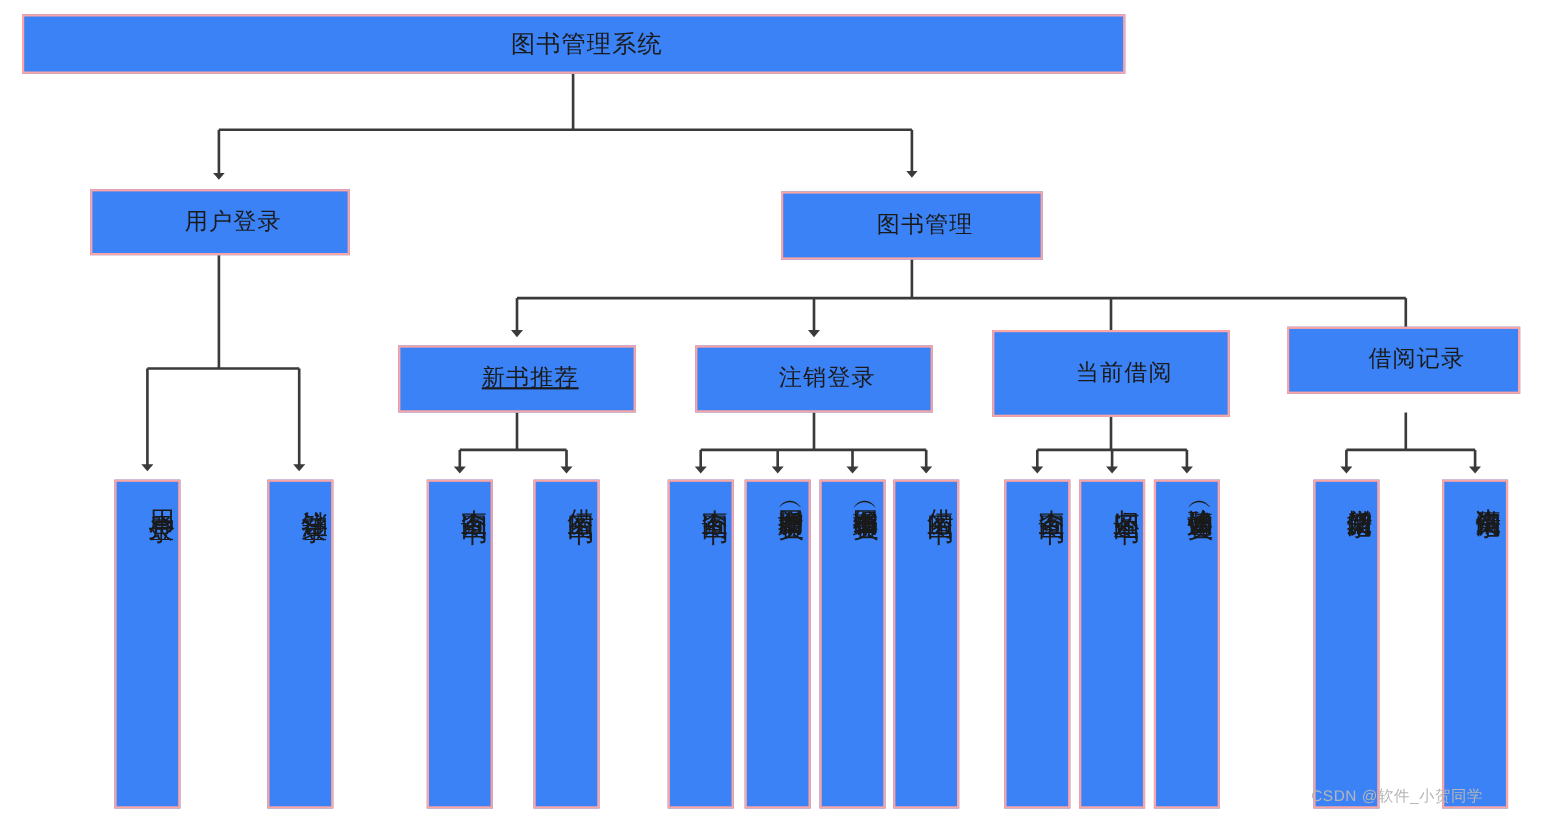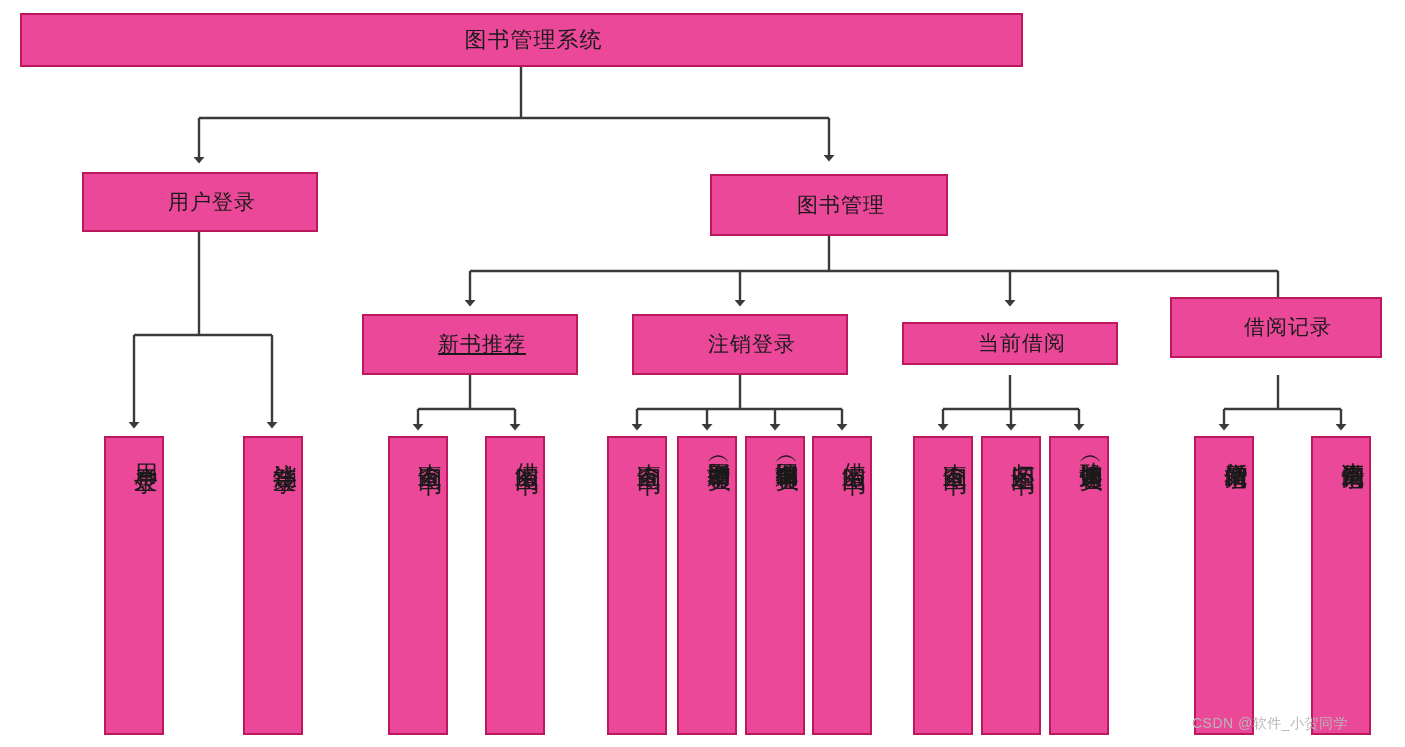--- a/index.html
+++ b/index.html
@@ -21,22 +21,22 @@
     position: absolute;
     left: 0;
     top: 0;
     width: 1405px;
     height: 747px;
     pointer-events: none;
   }
   .node {
     position: absolute;
     box-sizing: border-box;
-    border: 2px solid #be185d;
-    background: #ec4899;
+    border: 2px solid #fca5a5;
+    background: #3b82f6;
     display: flex;
     align-items: center;
     justify-content: center;
     color: #1a1a1a;
     padding-left: 24px;
   }
   .node .label {
     display: block;
     text-align: center;
     line-height: 1.15;
@@ -142,21 +142,21 @@
   <div class="node h" style="left:710px; top:174px; width:238px; height:62px;">
     <span class="label">图书管理</span>
   </div>
 
   <div class="node h" style="left:362px; top:314px; width:216px; height:61px;text-decoration:underline;">
     <span class="label">新书推荐</span>
   </div>
   <div class="node h" style="left:632px; top:314px; width:216px; height:61px;">
     <span class="label">注销登录</span>
   </div>
-  <div class="node h" style="left:902px; top:322px; width:216px; height:43px;">
+  <div class="node h" style="left:902px; top:300px; width:216px; height:79px;">
     <span class="label">当前借阅</span>
   </div>
   <div class="node h" style="left:1170px; top:297px; width:212px; height:61px;">
     <span class="label">借阅记录</span>
   </div>
 
   <div class="node v" style="left:104px; top:436px; width:60px; height:299px;">
     <span class="label">用户登录</span>
   </div>
   <div class="node v" style="left:243px; top:436px; width:60px; height:299px;">

